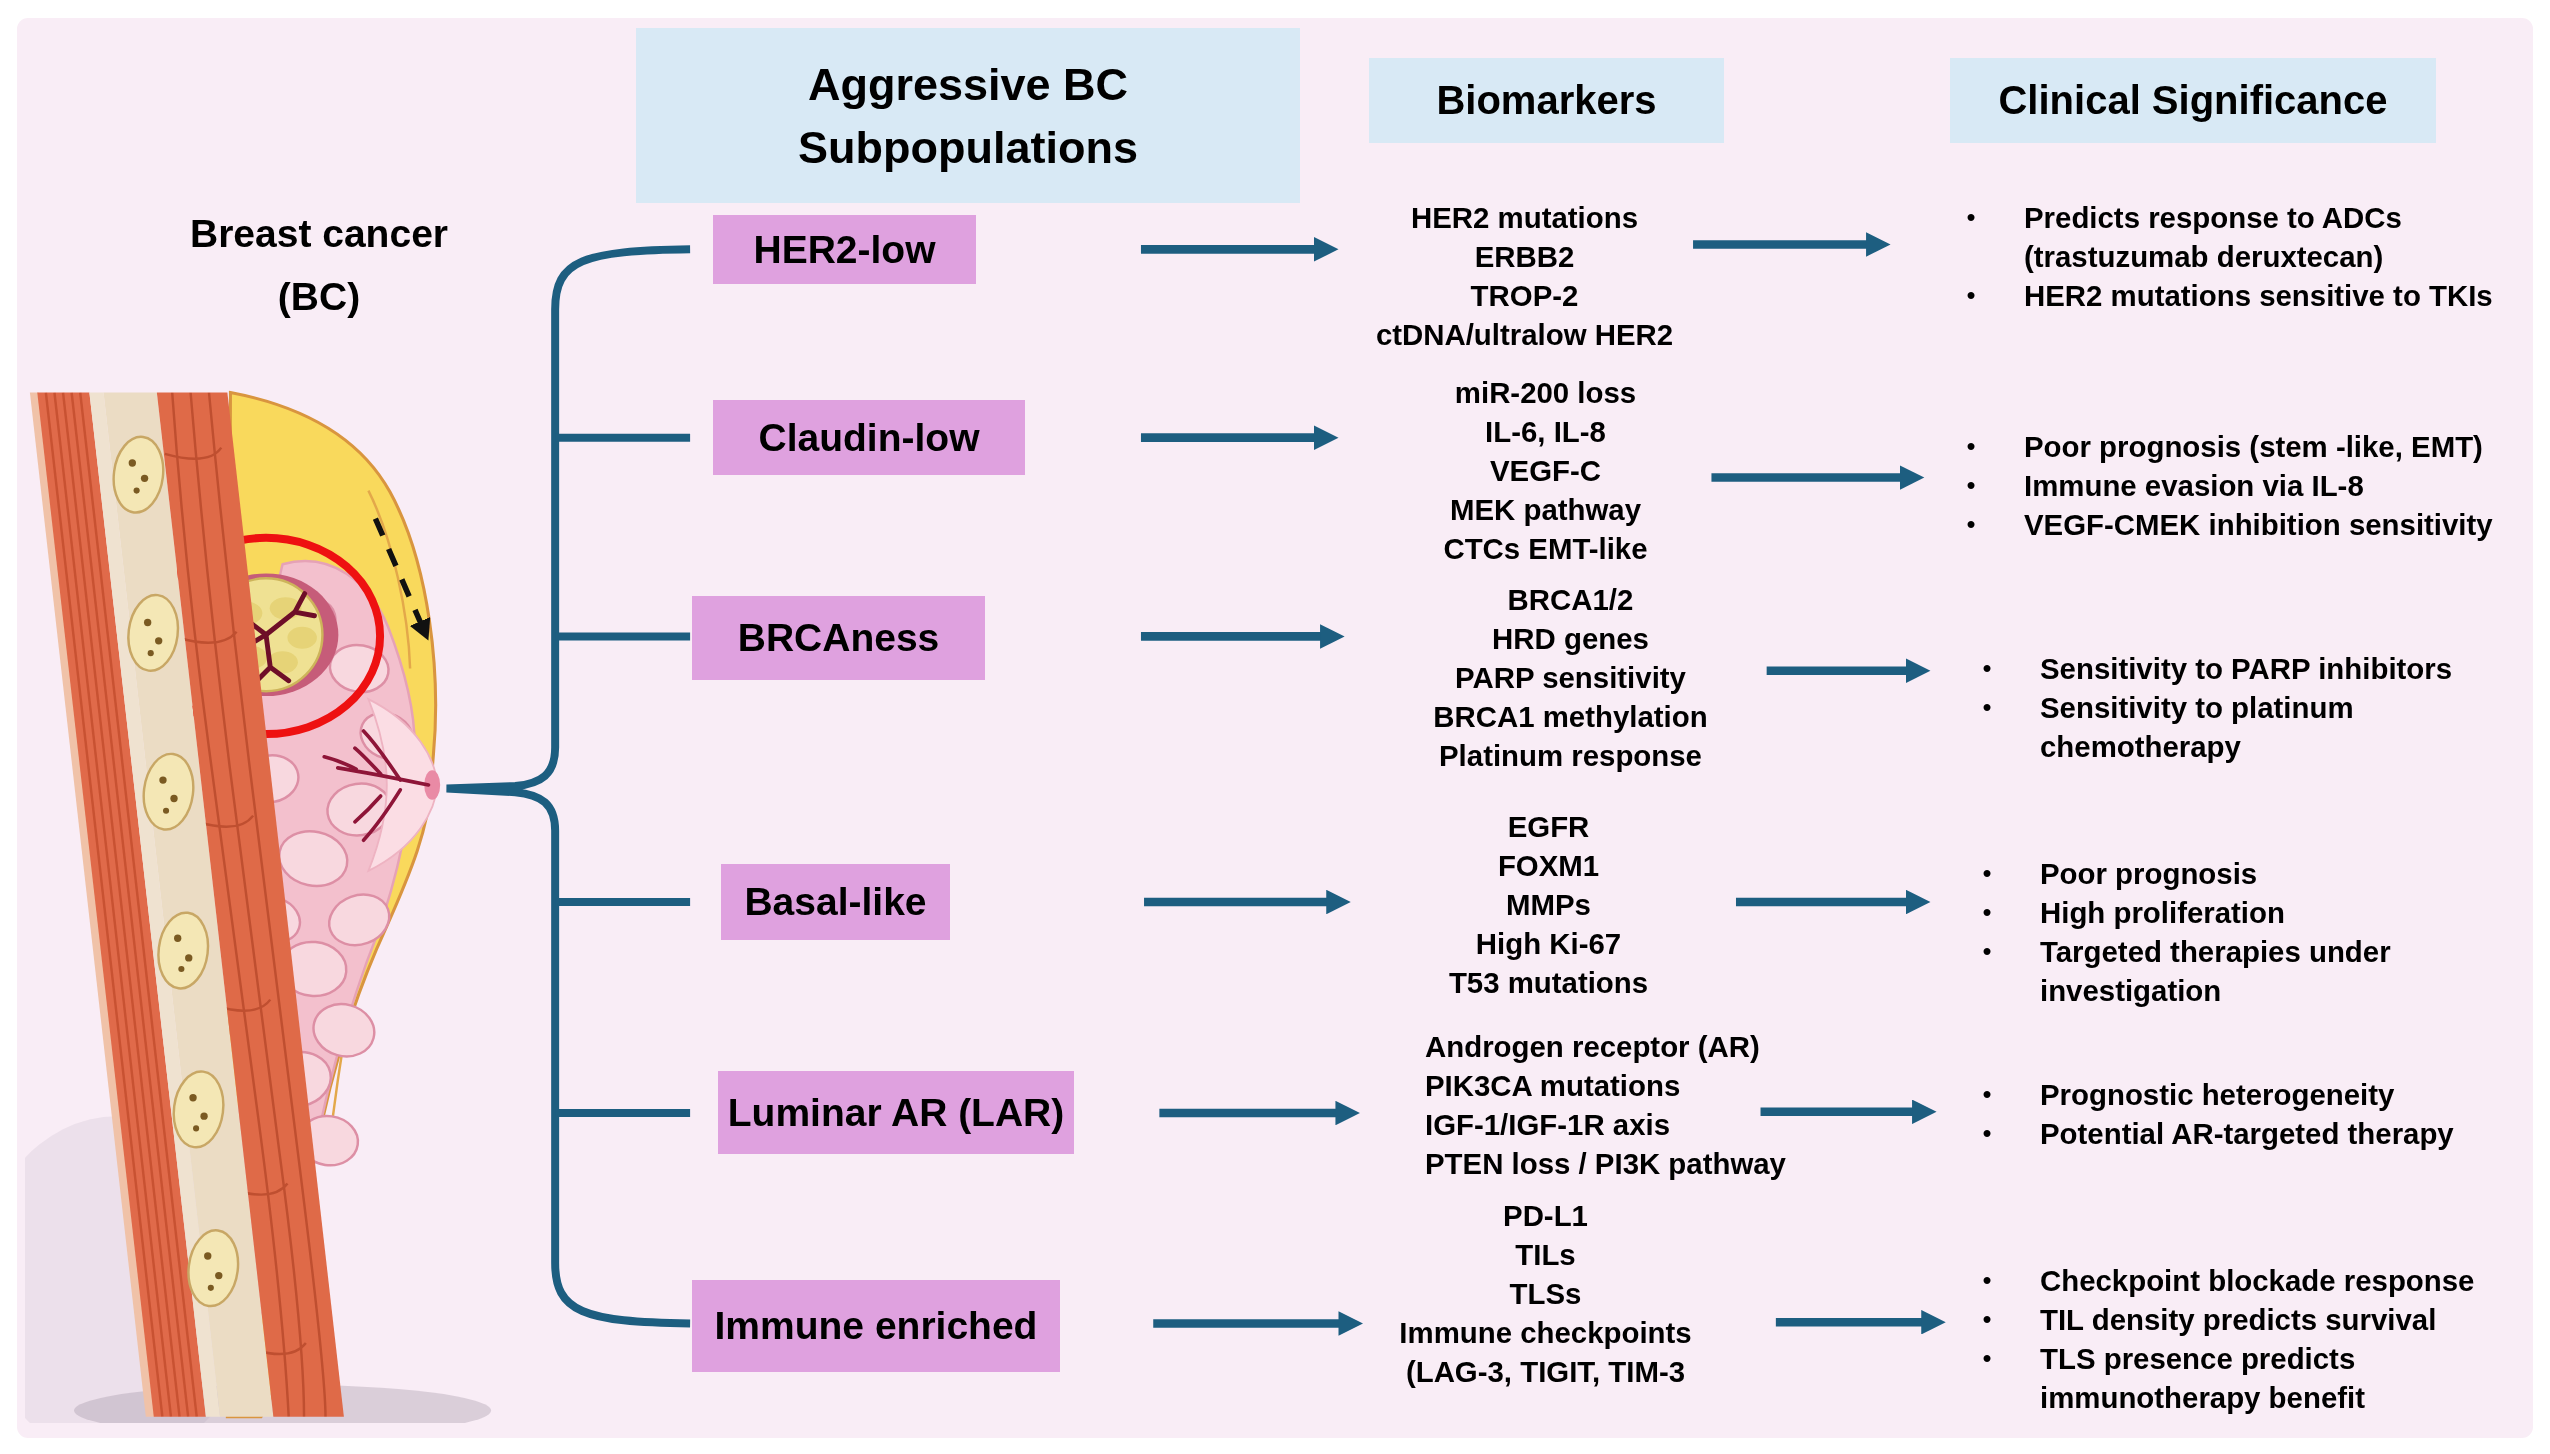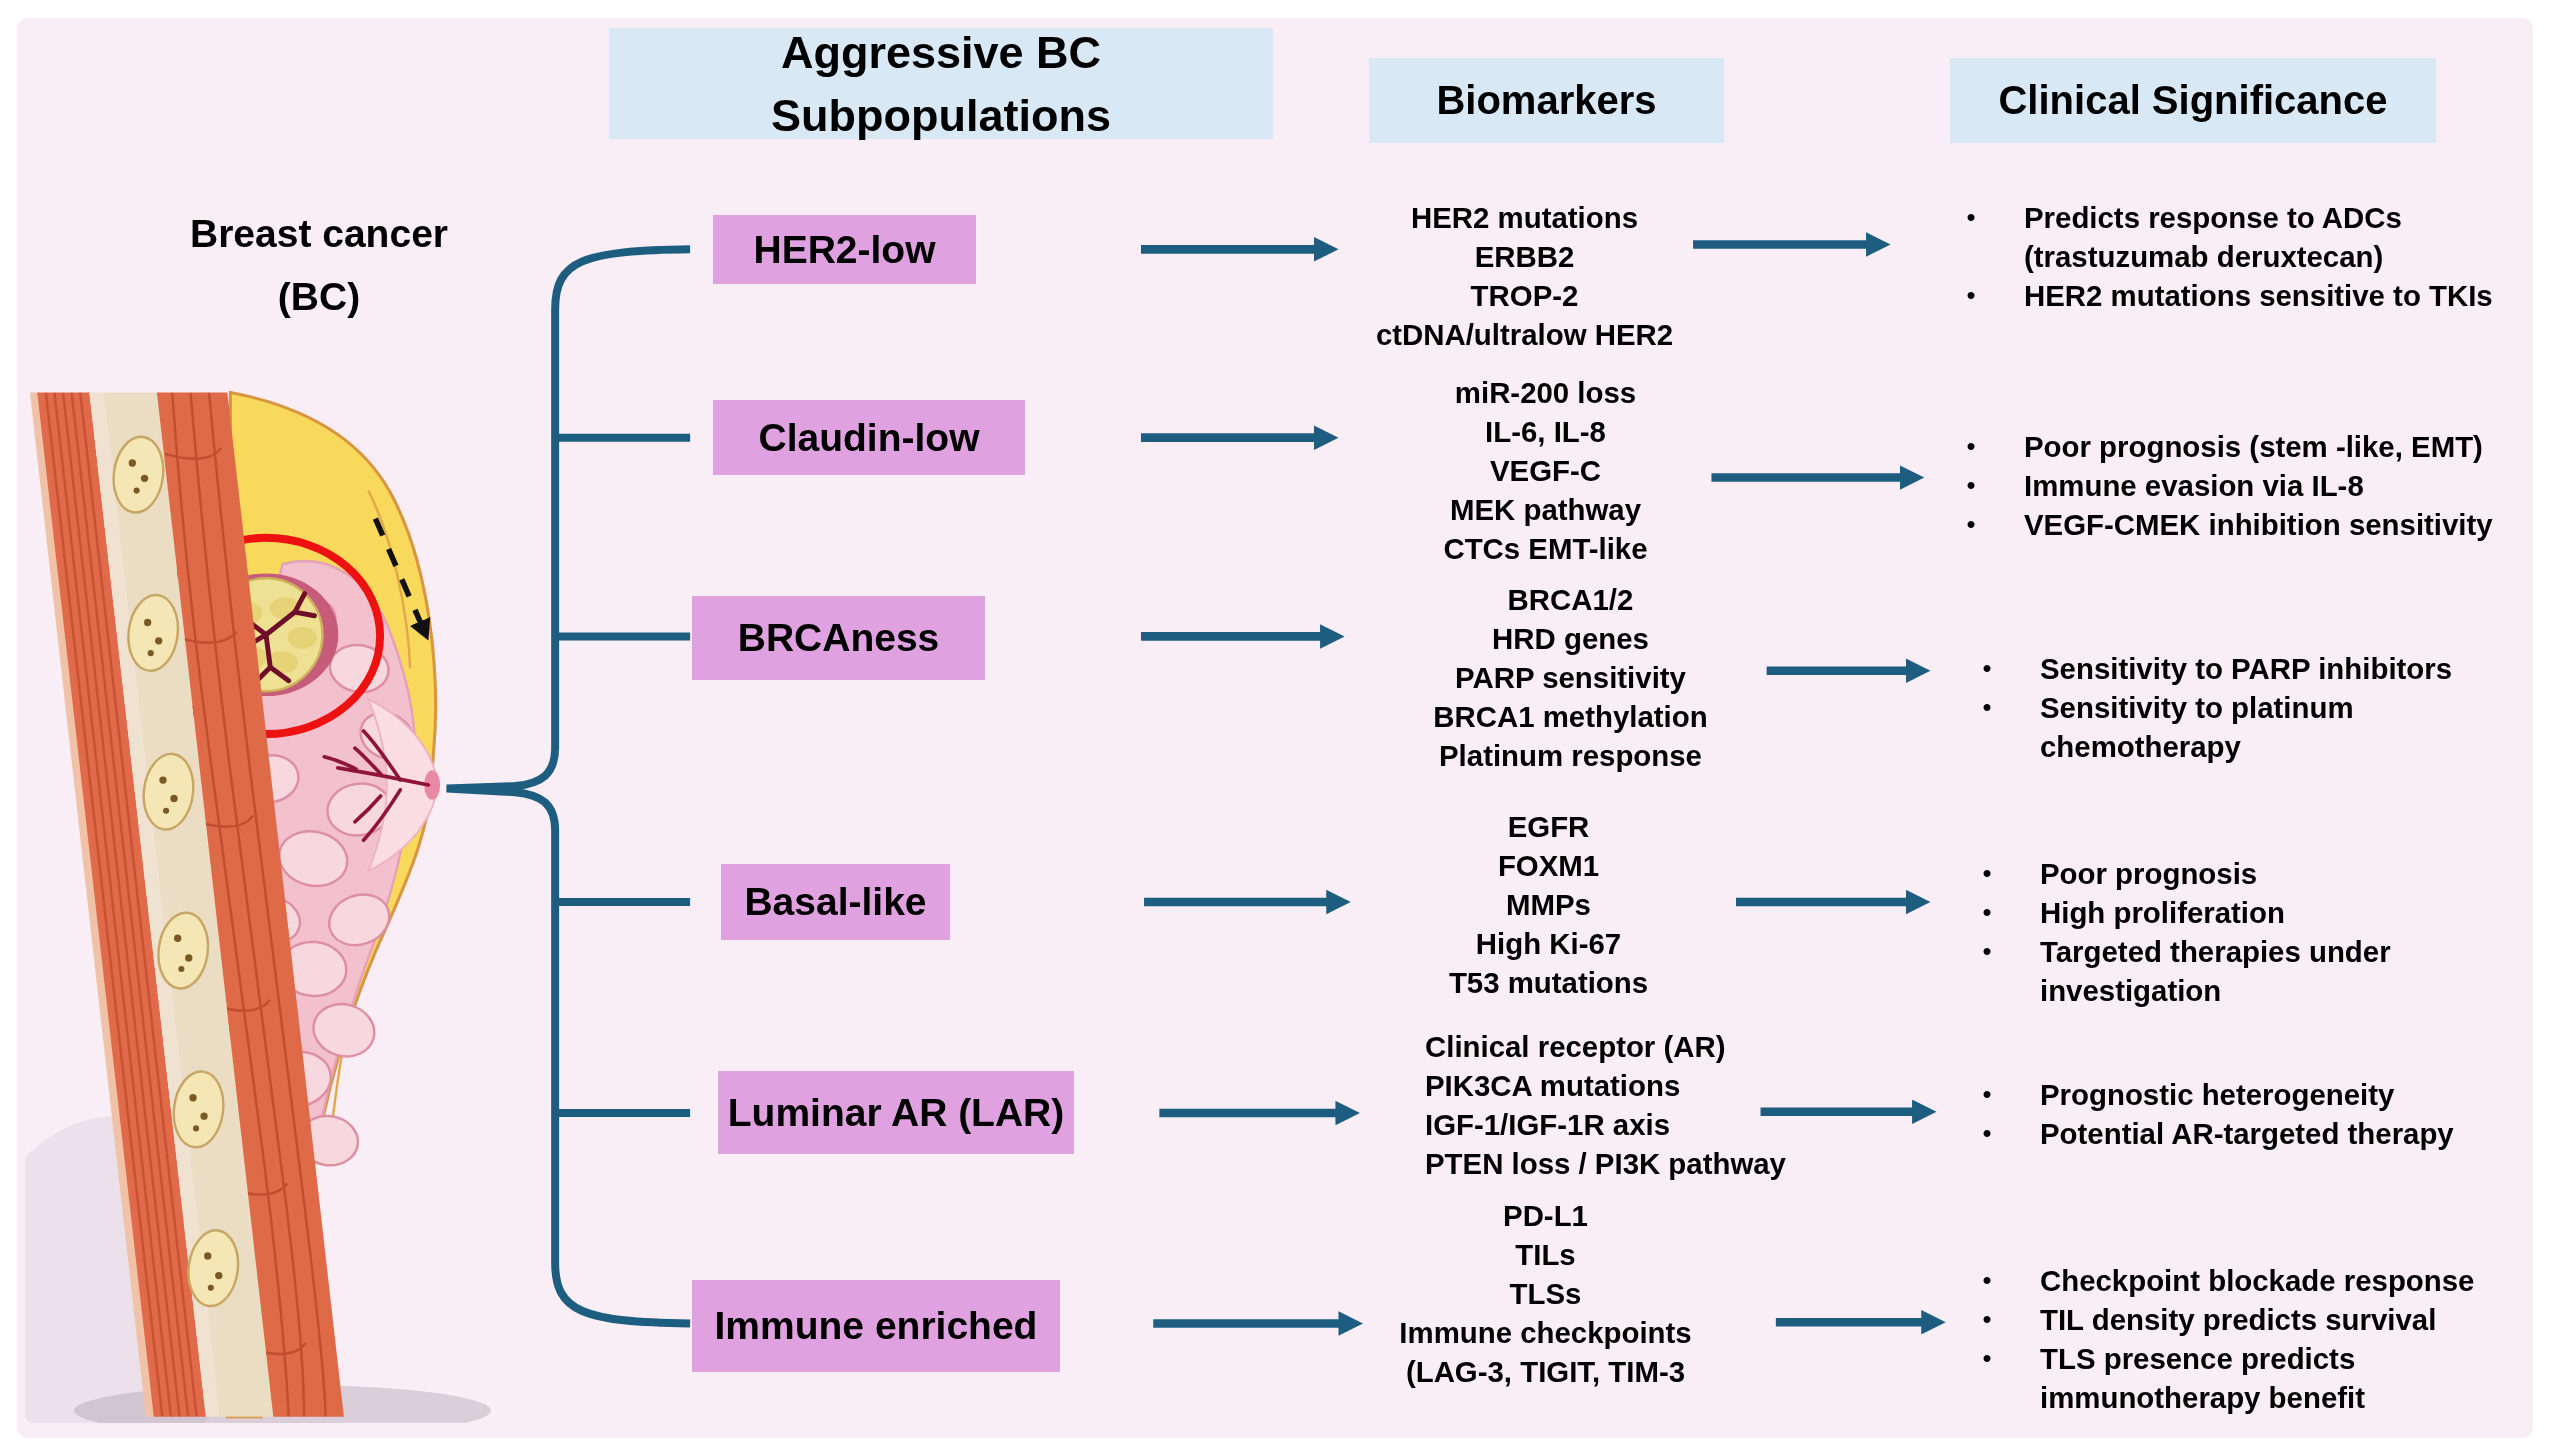--- a/index.html
+++ b/index.html
@@ -36,21 +36,21 @@
   .sig .txt{display:block;margin-left:61px;}
   .sig .cont{display:block;margin-left:61px;}
   svg{display:block;}
   .overlay{position:absolute;left:0;top:0;pointer-events:none;}
 </style>
 </head>
 <body>
 
 <div class="panel"></div>
 
-<div class="abs hdr sub" style="left:609px;top:28px;width:664px;height:111px;">
+<div class="abs hdr sub" style="left:636px;top:28px;width:664px;height:175px;">
   <span>Aggressive BC</span>
   <span>Subpopulations</span>
 </div>
 <div class="abs hdr one" style="left:1369px;top:58px;width:355px;height:85px;">
   <span>Biomarkers</span>
 </div>
 <div class="abs hdr one" style="left:1950px;top:58px;width:486px;height:85px;">
   <span>Clinical Significance</span>
 </div>
 
@@ -99,21 +99,21 @@
   <span>Platinum response</span>
 </div>
 <div class="abs bio" style="left:1337px;top:807px;width:423px;">
   <span>EGFR</span>
   <span>FOXM1</span>
   <span>MMPs</span>
   <span>High Ki-67</span>
   <span>T53 mutations</span>
 </div>
 <div class="abs bio leftAlign" style="left:1425px;top:1027px;width:479px;">
-  <span>Clinical receptor (AR)</span>
+  <span>Androgen receptor (AR)</span>
   <span>PIK3CA mutations</span>
   <span>IGF-1/IGF-1R axis</span>
   <span>PTEN loss / PI3K pathway</span>
 </div>
 <div class="abs bio" style="left:1331px;top:1196px;width:429px;">
   <span>PD-L1</span>
   <span>TILs</span>
   <span>TLSs</span>
   <span>Immune checkpoints</span>
   <span>(LAG-3, TIGIT, TIM-3</span>

